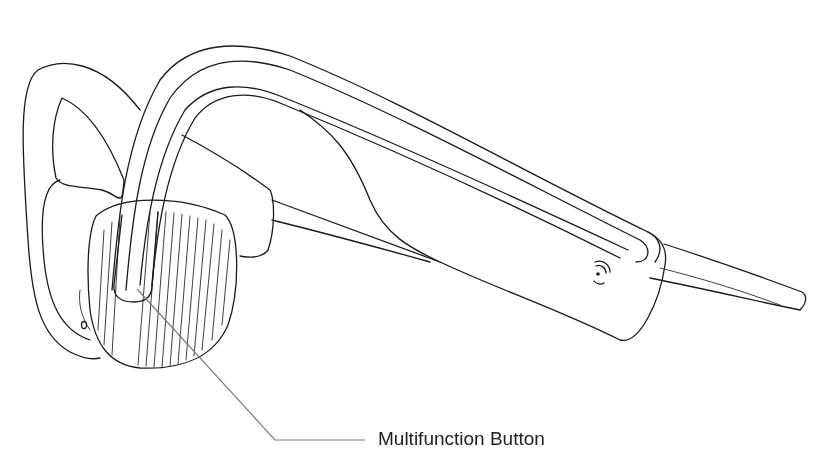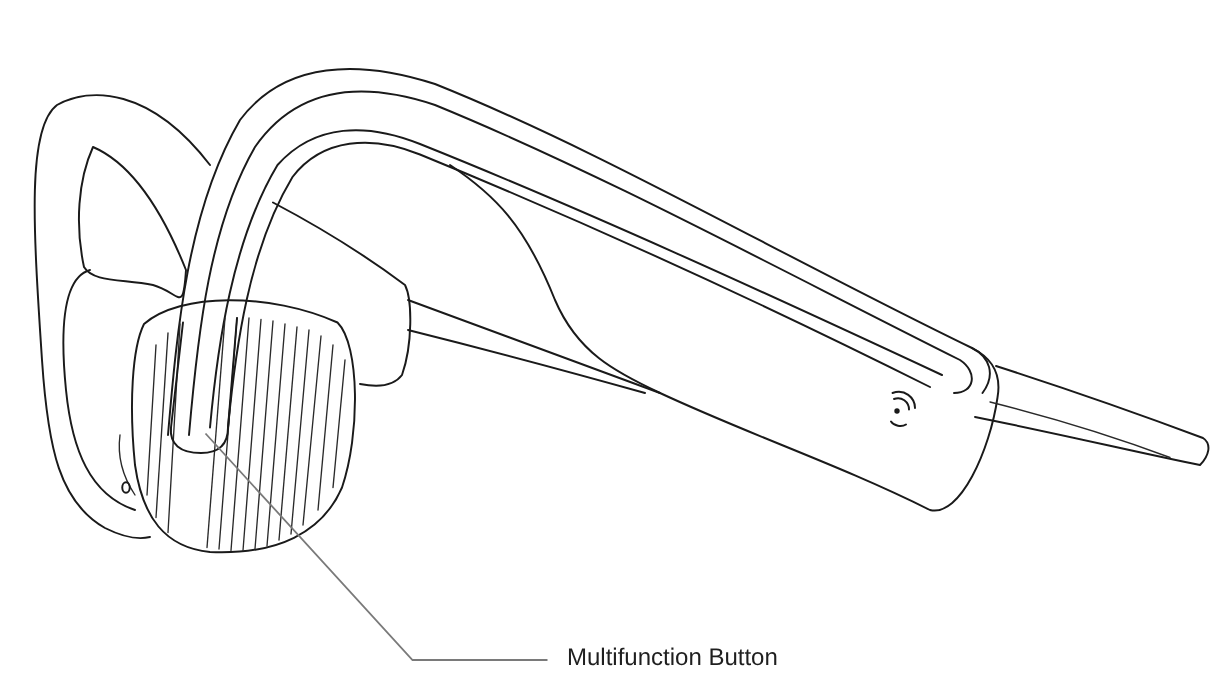--- a/index.html
+++ b/index.html
@@ -1,21 +1,21 @@
 <!DOCTYPE html>
 <html><head>
 <meta charset="utf-8">
 <style>
   html, body { margin:0; padding:0; background:#ffffff; }
   body { width:816px; height:457px; overflow:hidden; position:relative; font-family:"Liberation Sans", sans-serif; }
   #diagram { position:absolute; left:0; top:0; width:816px; height:457px; }
   .ln { fill:none; stroke:#1a1a1a; stroke-width:1.3; stroke-linecap:round; stroke-linejoin:round; }
   .thin { fill:none; stroke:#2a2a2a; stroke-width:0.9; stroke-linecap:round; }
   .lead { fill:none; stroke:#7a7a7a; stroke-width:1.2; }
-  .label { position:absolute; left:378px; top:428px; font-size:16px; color:#1f1f1f; white-space:nowrap; line-height:22px; }
+  .label { position:absolute; left:378px; top:428px; font-size:19px; color:#1f1f1f; white-space:nowrap; line-height:22px; }
 </style>
 </head>
 <body>
 
 <svg id="diagram" viewBox="0 0 816 457" xmlns="http://www.w3.org/2000/svg">
 
   <path class="ln" d="M140,110 C100,58 60,58 38,70 C18,85 22,150 28,240 C32,300 40,335 70,352 C82,358 92,360 100,358"></path>
   <path class="ln" d="M62,98 C52,120 50,150 56,178 C62,188 80,186 102,190 C120,195 122,210 124,180 C110,145 90,110 62,98 Z"></path>
   <path class="ln" d="M60,180 C42,185 40,220 44,260 C48,300 60,330 90,340"></path>
   <path class="thin" d="M80,290 C78,305 82,318 90,330"></path>

